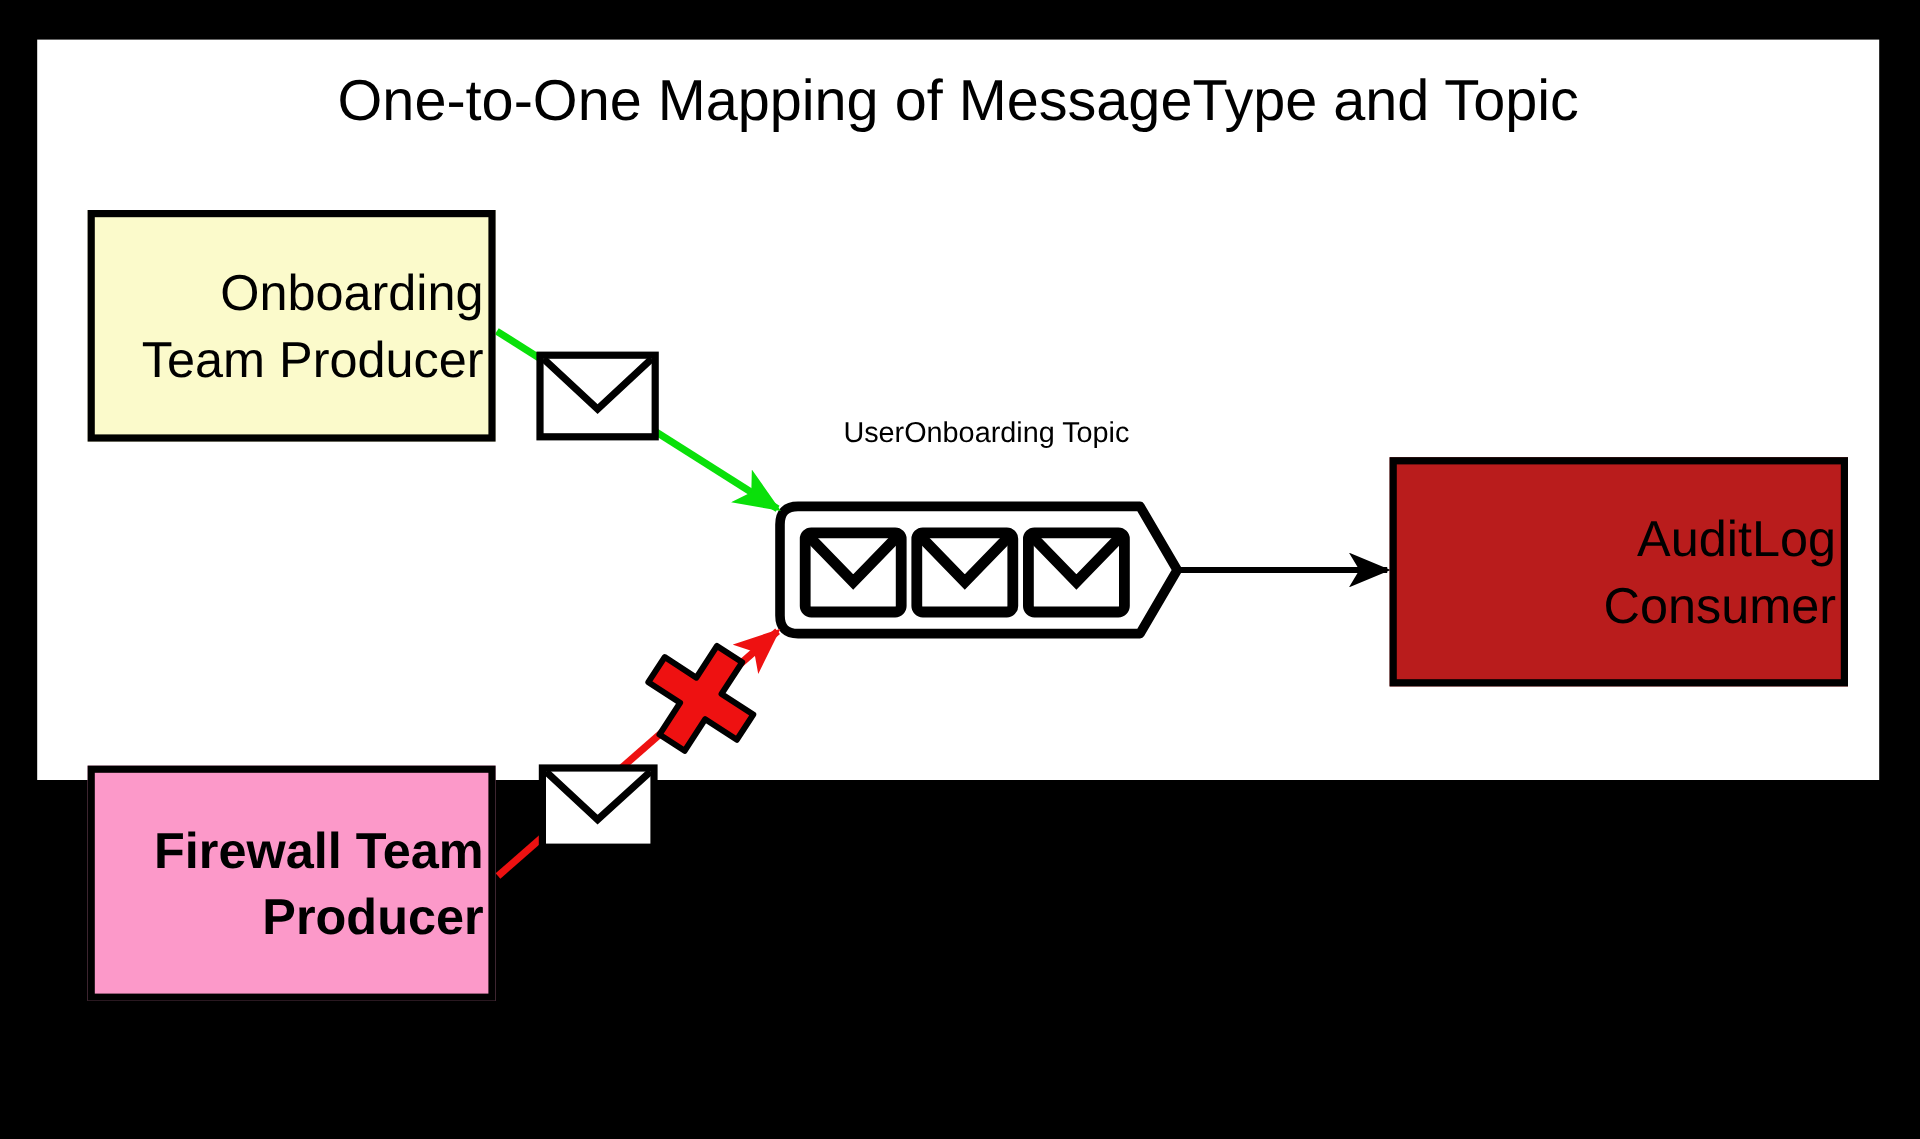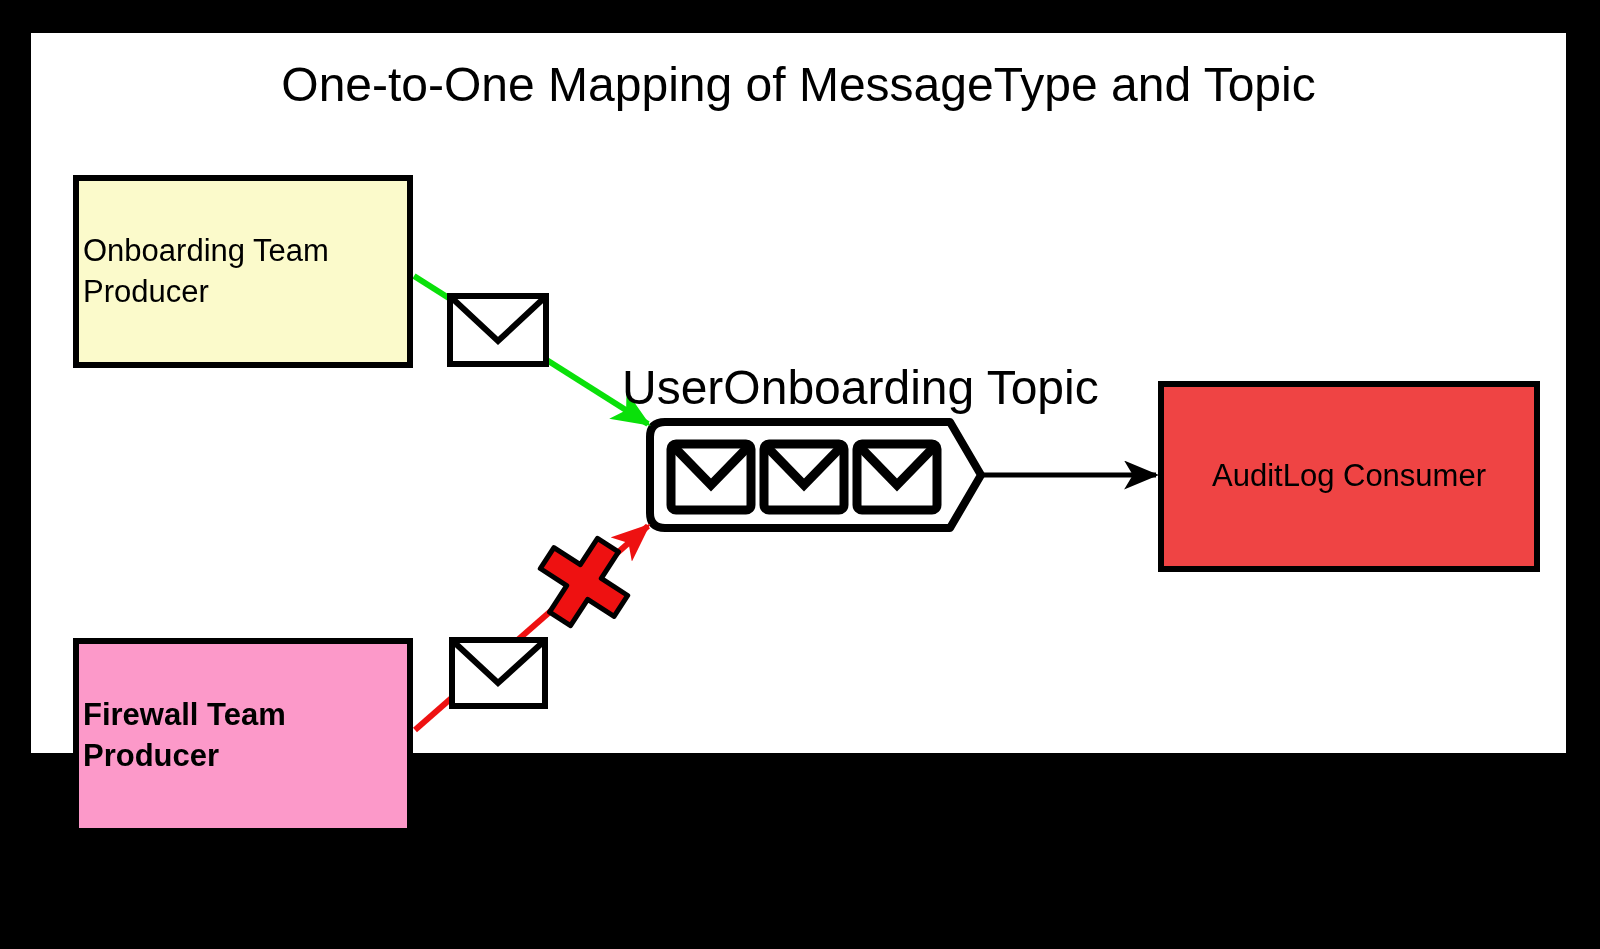--- a/index.html
+++ b/index.html
@@ -1,29 +1,29 @@
 <!DOCTYPE html>
 <html><head>
 <meta charset="utf-8">
 <style>
   html,body{margin:0;padding:0;background:#000;}
   body{width:1600px;height:949px;position:relative;overflow:hidden;
        font-family:"Liberation Sans", sans-serif;color:#000;}
-  .canvas{position:absolute;left:31px;top:33px;width:1535px;height:720px;
+  .canvas{position:absolute;left:31px;top:33px;width:1535px;height:617px;
           background:#ffffff;}
   .title{position:absolute;top:24px;left:0;width:100%;text-align:center;
          font-size:48px;white-space:nowrap;}
   .node{position:absolute;box-sizing:border-box;border:6px solid #000;
         display:flex;align-items:center;justify-content:center;
-        text-align:left;font-size:31px;line-height:1.32;padding:0 4px;}
+        text-align:right;font-size:42px;line-height:1.32;padding:0 4px;}
   .node-onboarding{left:42px;top:142px;width:340px;height:193px;background:#FBFACB;}
   .node-firewall{left:42px;top:605px;width:340px;height:196px;background:#FC99C9;font-weight:bold;}
-  .node-consumer{left:1127px;top:348px;width:382px;height:191px;background:#ef4444;}
-  .topic-label{position:absolute;left:591px;top:327px;width:400px;
-               text-align:center;font-size:48px;white-space:nowrap;}
+  .node-consumer{left:1127px;top:348px;width:382px;height:191px;background:#b91c1c;}
+  .topic-label{position:absolute;left:591px;top:314px;width:400px;
+               text-align:center;font-size:24px;white-space:nowrap;}
   svg.overlay{position:absolute;left:0;top:0;width:1535px;height:879px;}
 </style>
 </head>
 <body>
 
 <div class="canvas">
 
   <div class="title">One-to-One Mapping of MessageType and Topic</div>
 
   <svg class="overlay" viewBox="0 0 1535 879" xmlns="http://www.w3.org/2000/svg">

